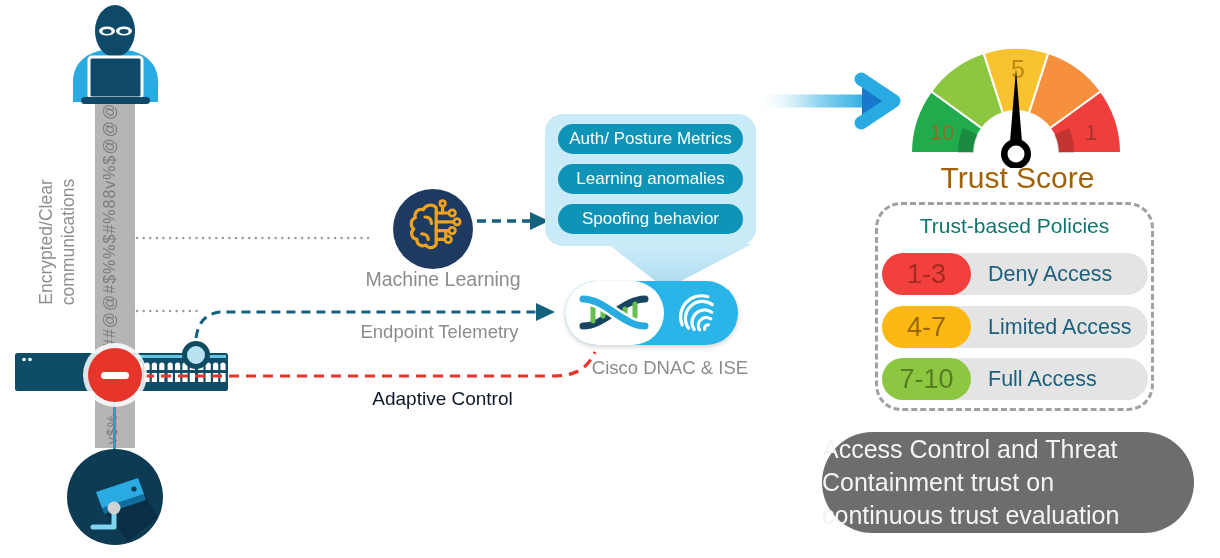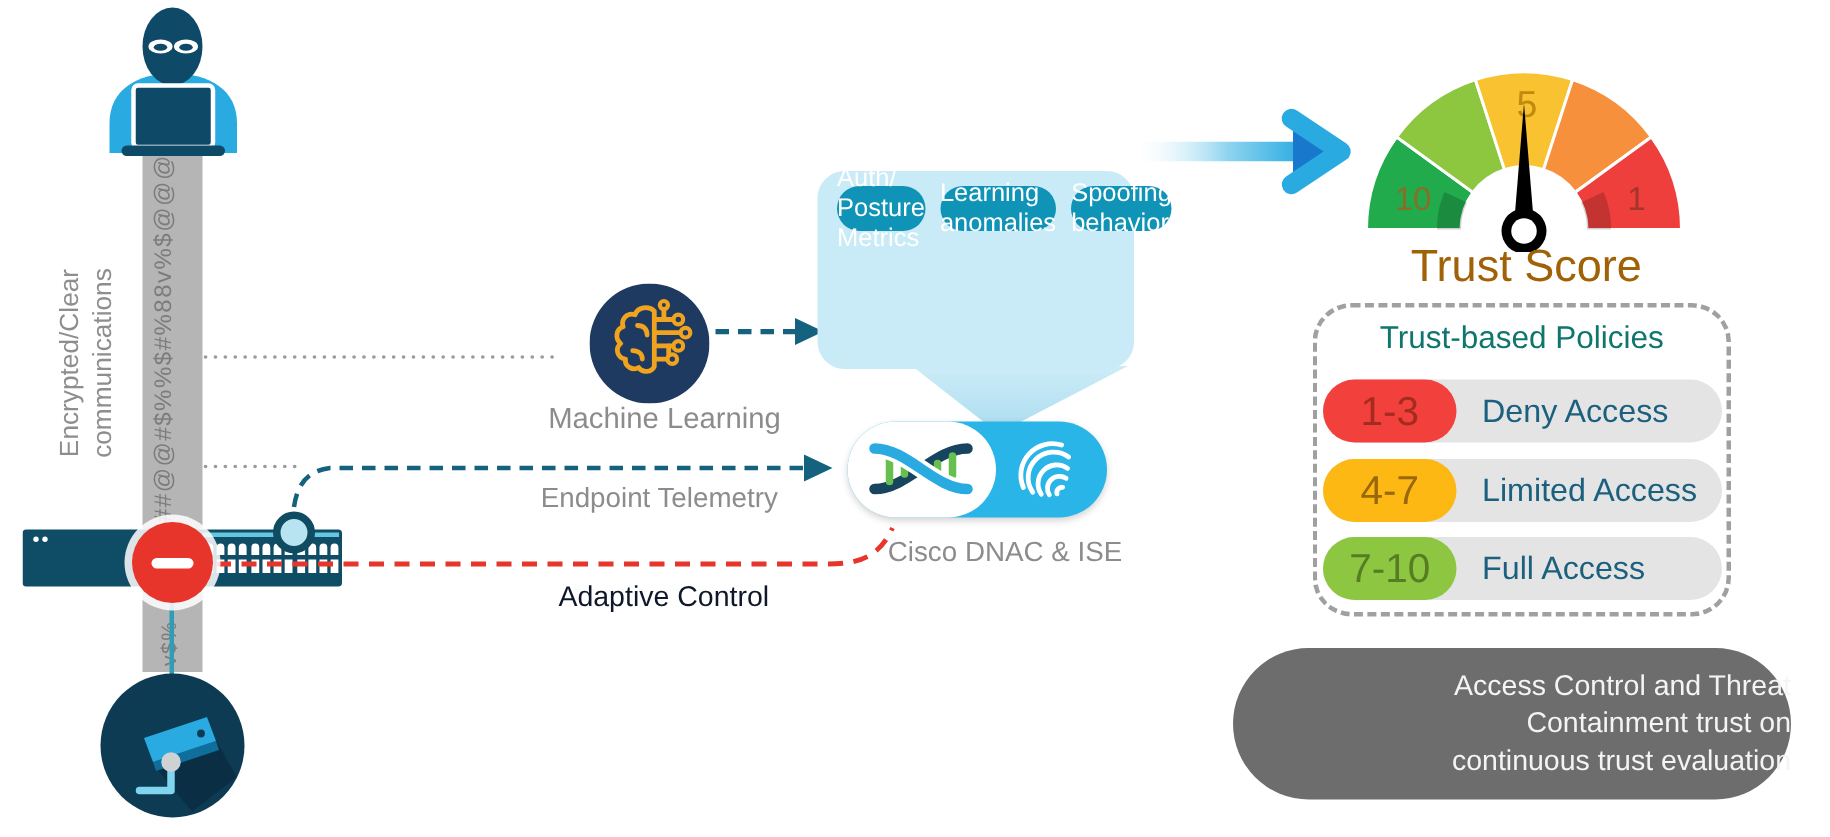--- a/index.html
+++ b/index.html
@@ -27,21 +27,21 @@
 
   
   .lbl{color:#8c8c8c;text-align:center;}
   .ml-label{left:343px;top:268px;width:200px;font-size:19.5px;}
   .et-label{left:347px;top:321px;width:185px;font-size:18.5px;}
   .ac-label{left:355px;top:388px;width:175px;font-size:19px;color:#0f172a;text-align:center;}
   .cisco-label{left:580px;top:357px;width:180px;font-size:18.5px;}
 
   
   .bubble{left:545px;top:114px;width:211px;height:132px;background:#c9eaf7;border-radius:18px;
-    padding:10px 13px;display:flex;flex-direction:row;gap:10px;z-index:4;}
+    padding:10px 13px;display:flex;flex-direction:column;gap:10px;z-index:4;}
   .bubble-tail{left:608px;top:244px;width:144px;height:45px;
     background:linear-gradient(#cdecf8,#aadcef);
     clip-path:polygon(0 0,100% 0,40% 100%);z-index:3;}
   .pill{height:30px;border-radius:16px;background:#0f93b6;color:#fff;font-size:17px;
     display:flex;align-items:center;justify-content:center;}
 
   
   .cisco-pill{left:565px;top:281px;width:173px;height:64px;border-radius:32px;background:#29b5e8;
     box-shadow:0 2px 5px rgba(0,0,0,.18);z-index:4;}
   .cisco-white{position:absolute;left:0;top:0;width:99px;height:64px;border-radius:32px;background:#fff;}
@@ -52,22 +52,22 @@
   .policies-title{margin-top:9px;text-align:center;color:#0f766e;font-size:21px;}
   .policy-row{position:absolute;left:4px;width:266px;height:42px;background:#e4e4e4;border-radius:21px;}
   .policy-range{position:absolute;left:0;top:0;width:89px;height:42px;border-radius:21px;
     text-align:center;line-height:42px;font-size:27px;}
   .policy-label{position:absolute;left:106px;top:0;line-height:42px;font-size:21.5px;color:#1c607f;white-space:nowrap;}
   .row-red .policy-range{background:#f2413c;color:#a32b1f;}
   .row-amber .policy-range{background:#fdb813;color:#99680a;}
   .row-green .policy-range{background:#8dc640;color:#567d24;}
 
   .summary{left:822px;top:432px;width:372px;height:101px;border-radius:52px;background:#6d6d6d;
-    display:flex;flex-direction:column;align-items:flex-end;justify-content:center;
-    color:#f4f4f4;font-size:19px;line-height:1.32;text-align:center;}
+    display:flex;flex-direction:column;align-items:flex-start;justify-content:center;
+    color:#f4f4f4;font-size:25px;line-height:1.32;text-align:center;}
 
   svg{display:block;}
 </style>
 </head>
 <body>
 
 <div class="canvas">
 
   <div class="abs traffic-bar"></div>
   <div class="abs traffic-symbols">##@@#$%%$#%88v%$@@@$%</div>

